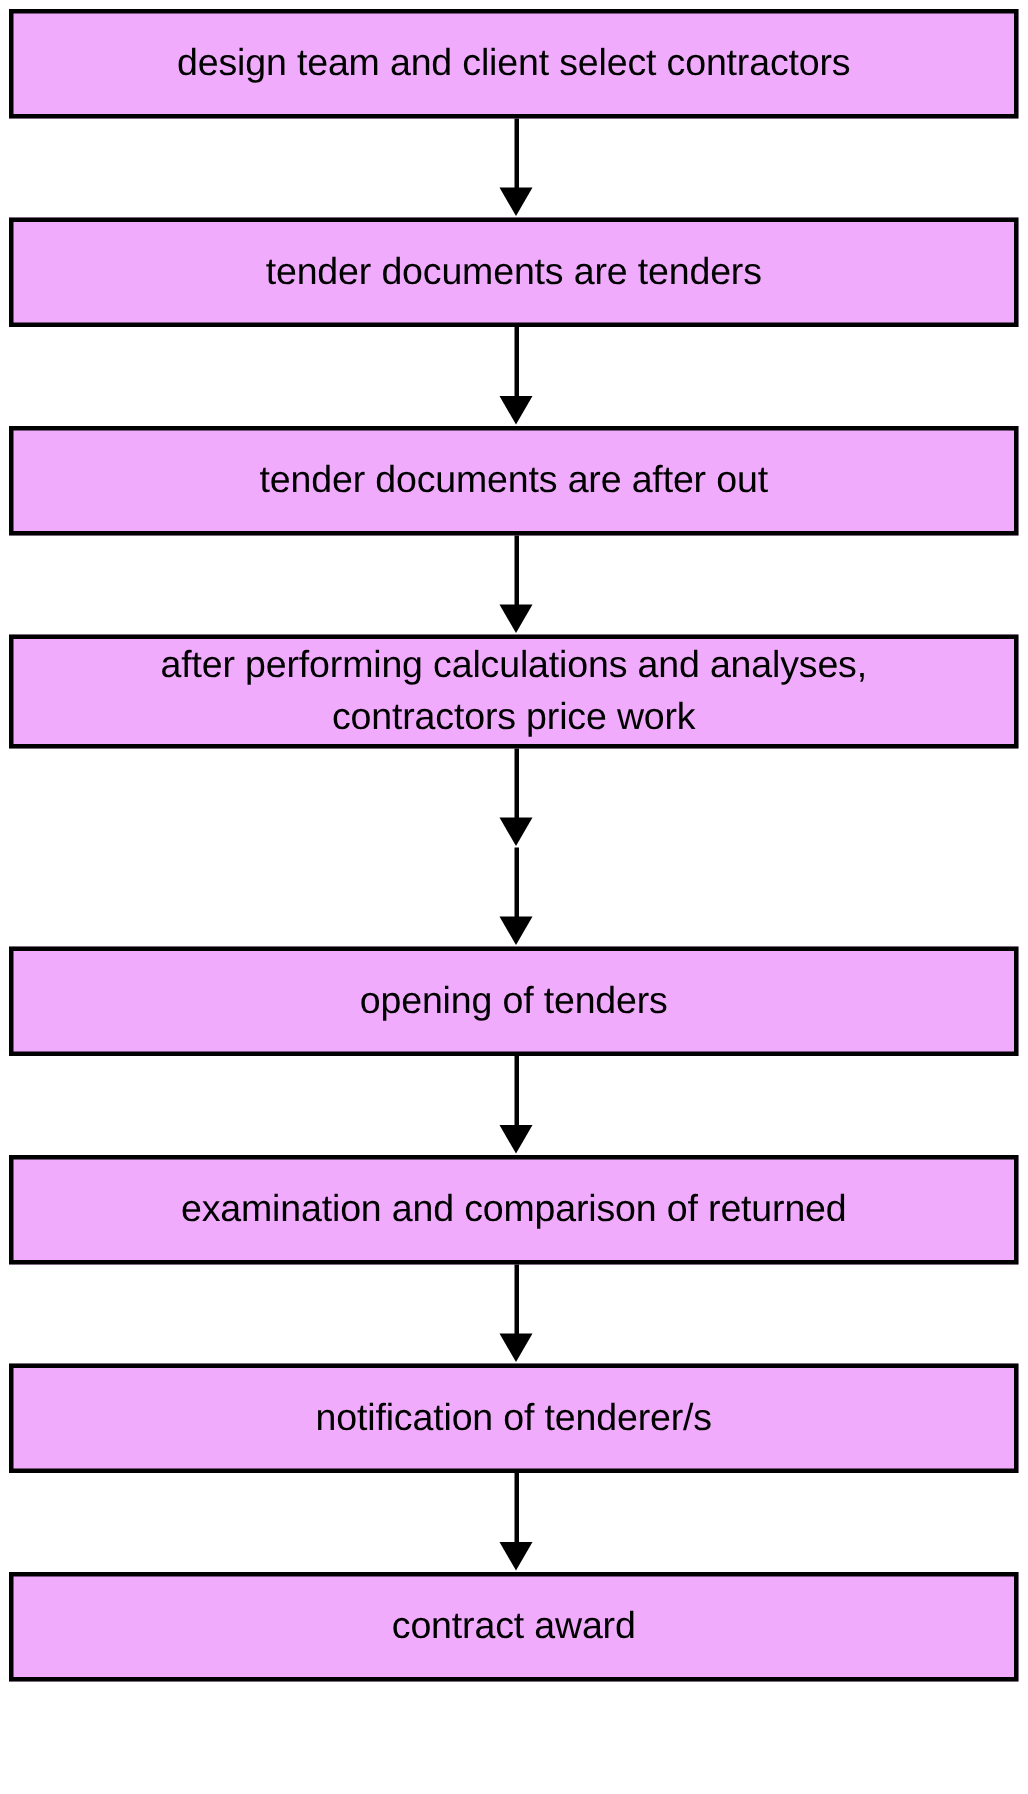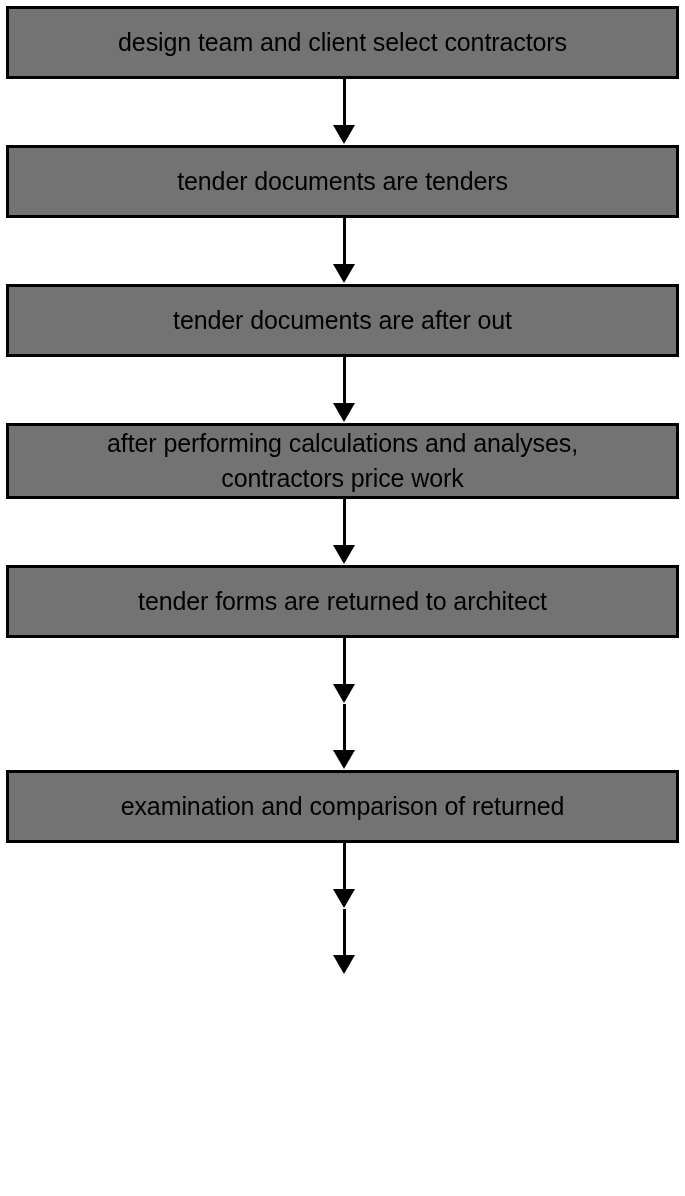--- a/index.html
+++ b/index.html
@@ -27,21 +27,21 @@
     width: 673px;
     display: flex;
     flex-direction: column;
     align-items: stretch;
   }
   .node {
     box-sizing: border-box;
     width: 673px;
     min-height: 73px;
     border: 3px solid #000000;
-    background: #737373;
+    background: #f0abfc;
     display: flex;
     align-items: center;
     justify-content: center;
     text-align: center;
   }
   .node-label {
     display: block;
     width: 100%;
     color: #000000;
     font-family: "Liberation Sans", sans-serif;
@@ -117,45 +117,51 @@
     <div class="node two-line">
       <span class="node-label">after performing calculations and analyses,
 contractors price work</span>
     </div>
 
     <div class="connector">
       <div class="stem"></div>
       <div class="head"></div>
     </div>
 
-    <div class="node">
-      <span class="node-label">tender forms are returned to architect</span>
-    </div>
 
     <div class="connector">
       <div class="stem"></div>
       <div class="head"></div>
     </div>
 
+    <div class="node">
+      <span class="node-label">opening of tenders</span>
+    </div>
 
     <div class="connector">
       <div class="stem"></div>
       <div class="head"></div>
     </div>
 
     <div class="node">
       <span class="node-label">examination and comparison of returned</span>
     </div>
 
     <div class="connector">
       <div class="stem"></div>
       <div class="head"></div>
     </div>
 
+    <div class="node">
+      <span class="node-label">notification of tenderer/s</span>
+    </div>
 
     <div class="connector">
       <div class="stem"></div>
       <div class="head"></div>
     </div>
 
+    <div class="node">
+      <span class="node-label">contract award</span>
+    </div>
 
   </div>
 </div>
 
 </body></html>

